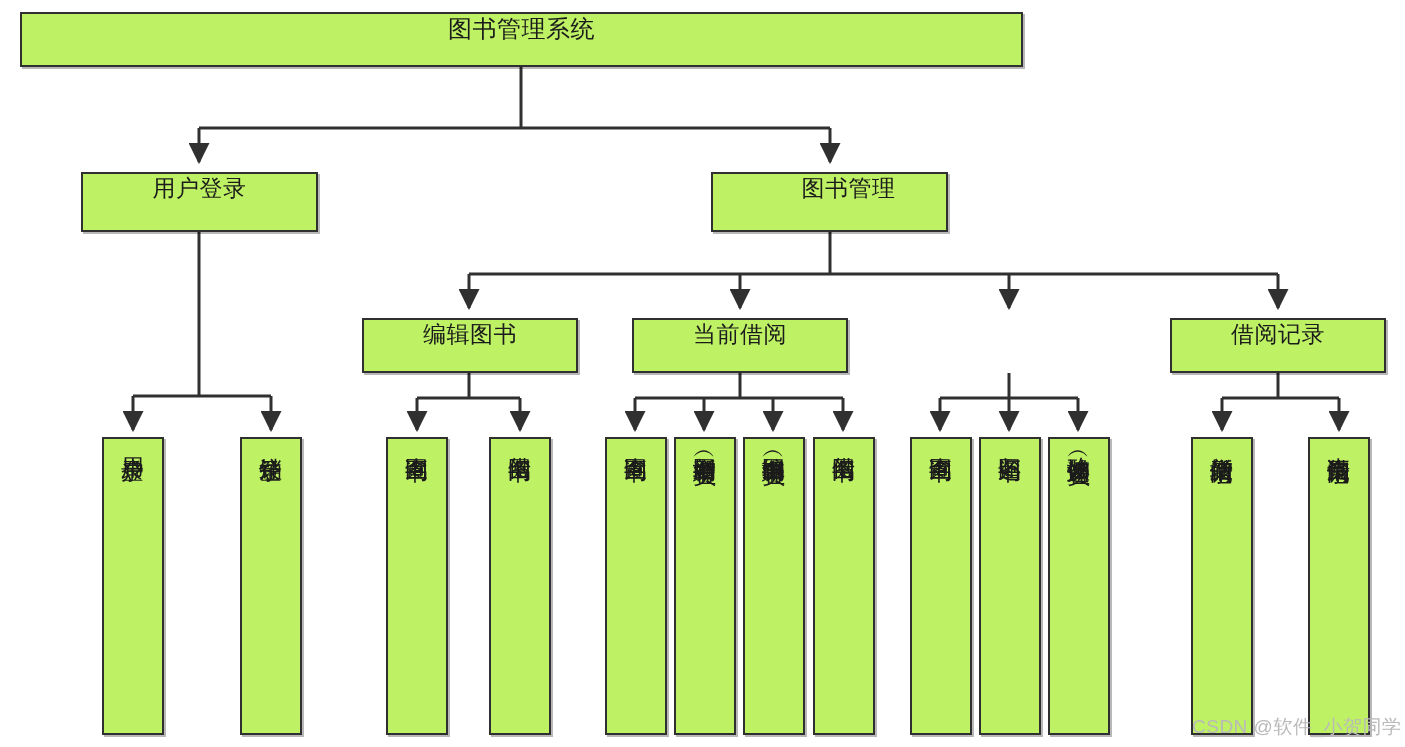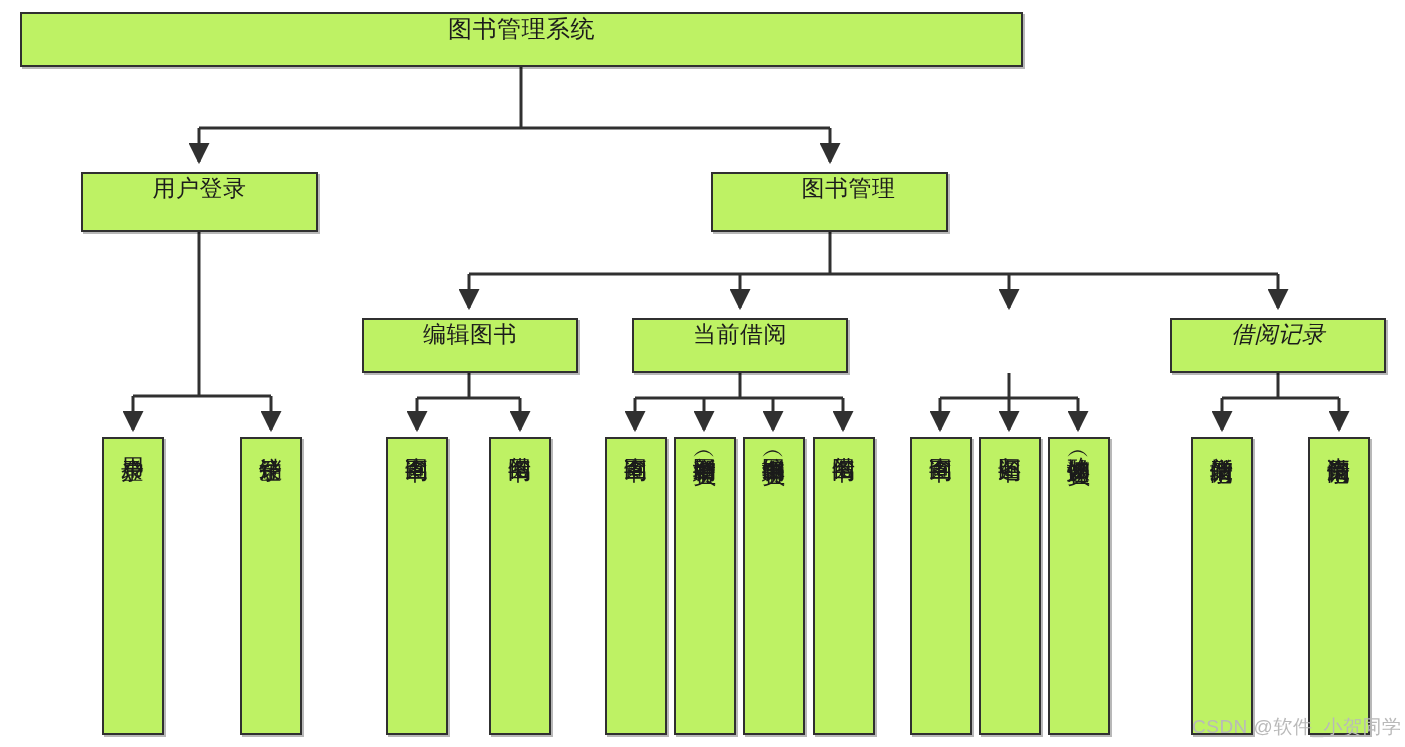--- a/index.html
+++ b/index.html
@@ -135,21 +135,21 @@
 
   <div class="node horiz" style="left:362px; top:318px; width:216px; height:55px;">
     <span>编辑图书</span>
   </div>
 
   <div class="node horiz" style="left:632px; top:318px; width:216px; height:55px;">
     <span>当前借阅</span>
   </div>
 
 
-  <div class="node horiz" style="left:1170px; top:318px; width:216px; height:55px;font-style:italic;">
+  <div class="node horiz" style="left:1170px; top:318px; width:216px; height:55px;">
     <span>借阅记录</span>
   </div>
 
   <div class="node vert" style="left:102px; top:437px; width:62px; height:298px;">
     <span class="vtext">用户登录</span>
   </div>
 
   <div class="node vert" style="left:240px; top:437px; width:62px; height:298px;">
     <span class="vtext">注销登录</span>
   </div>

